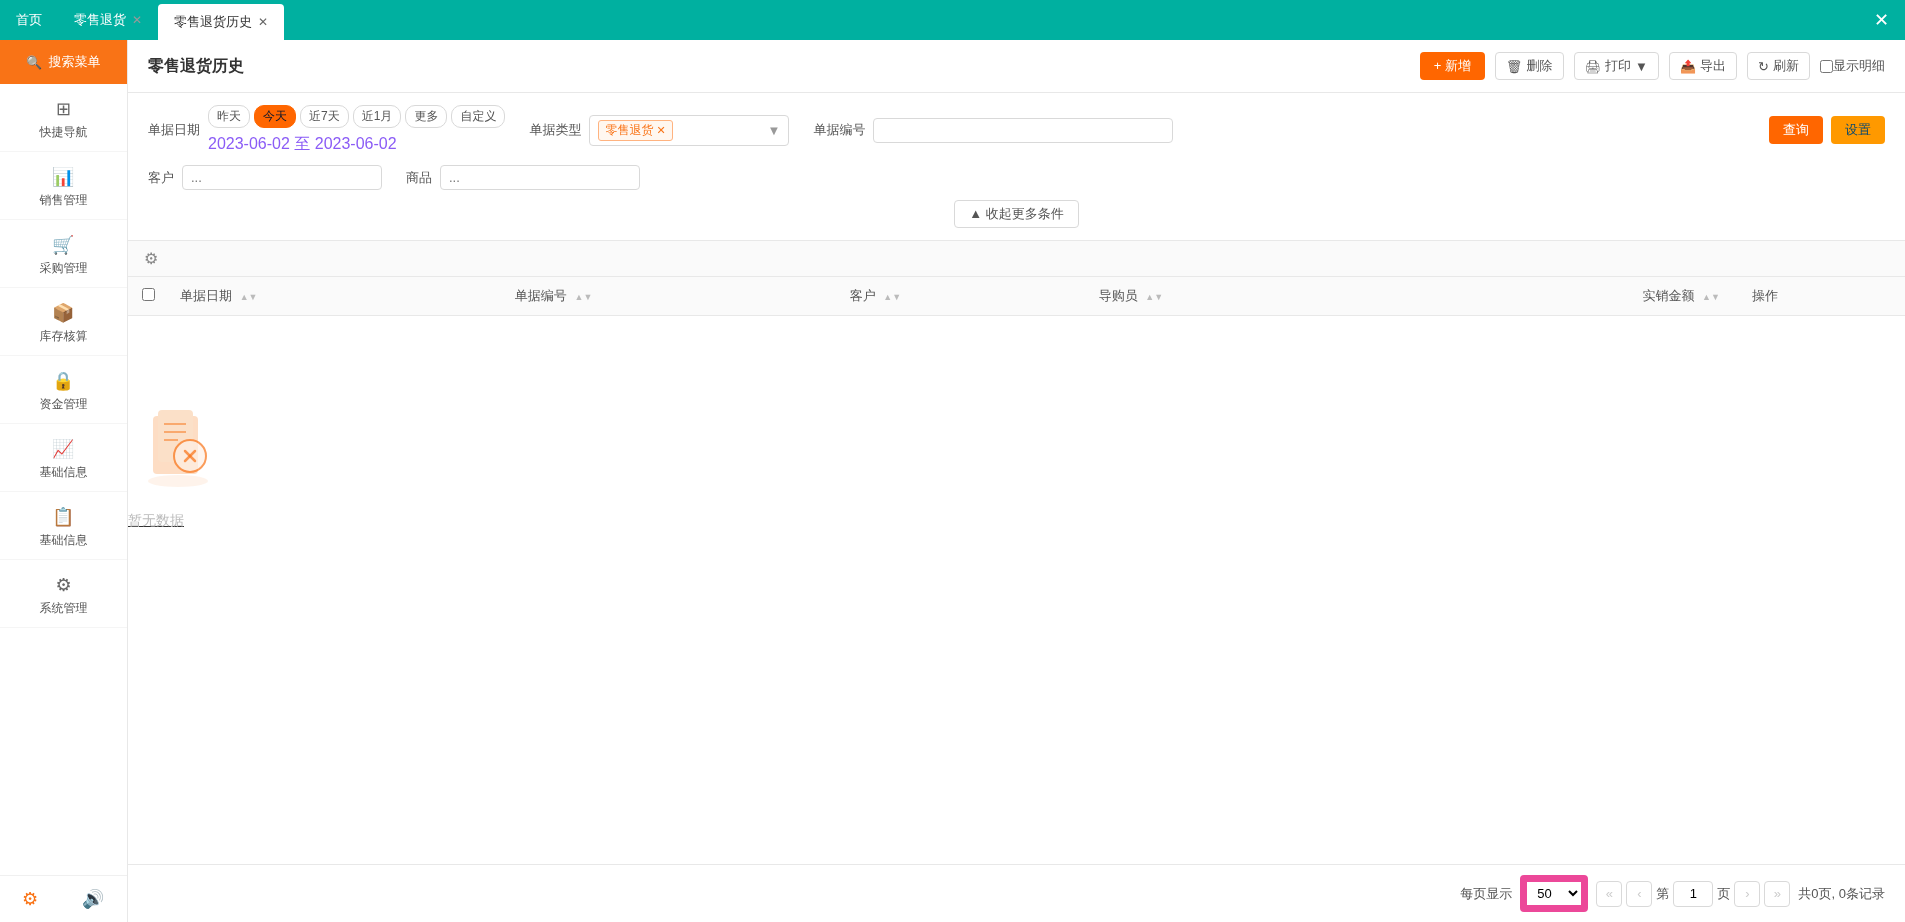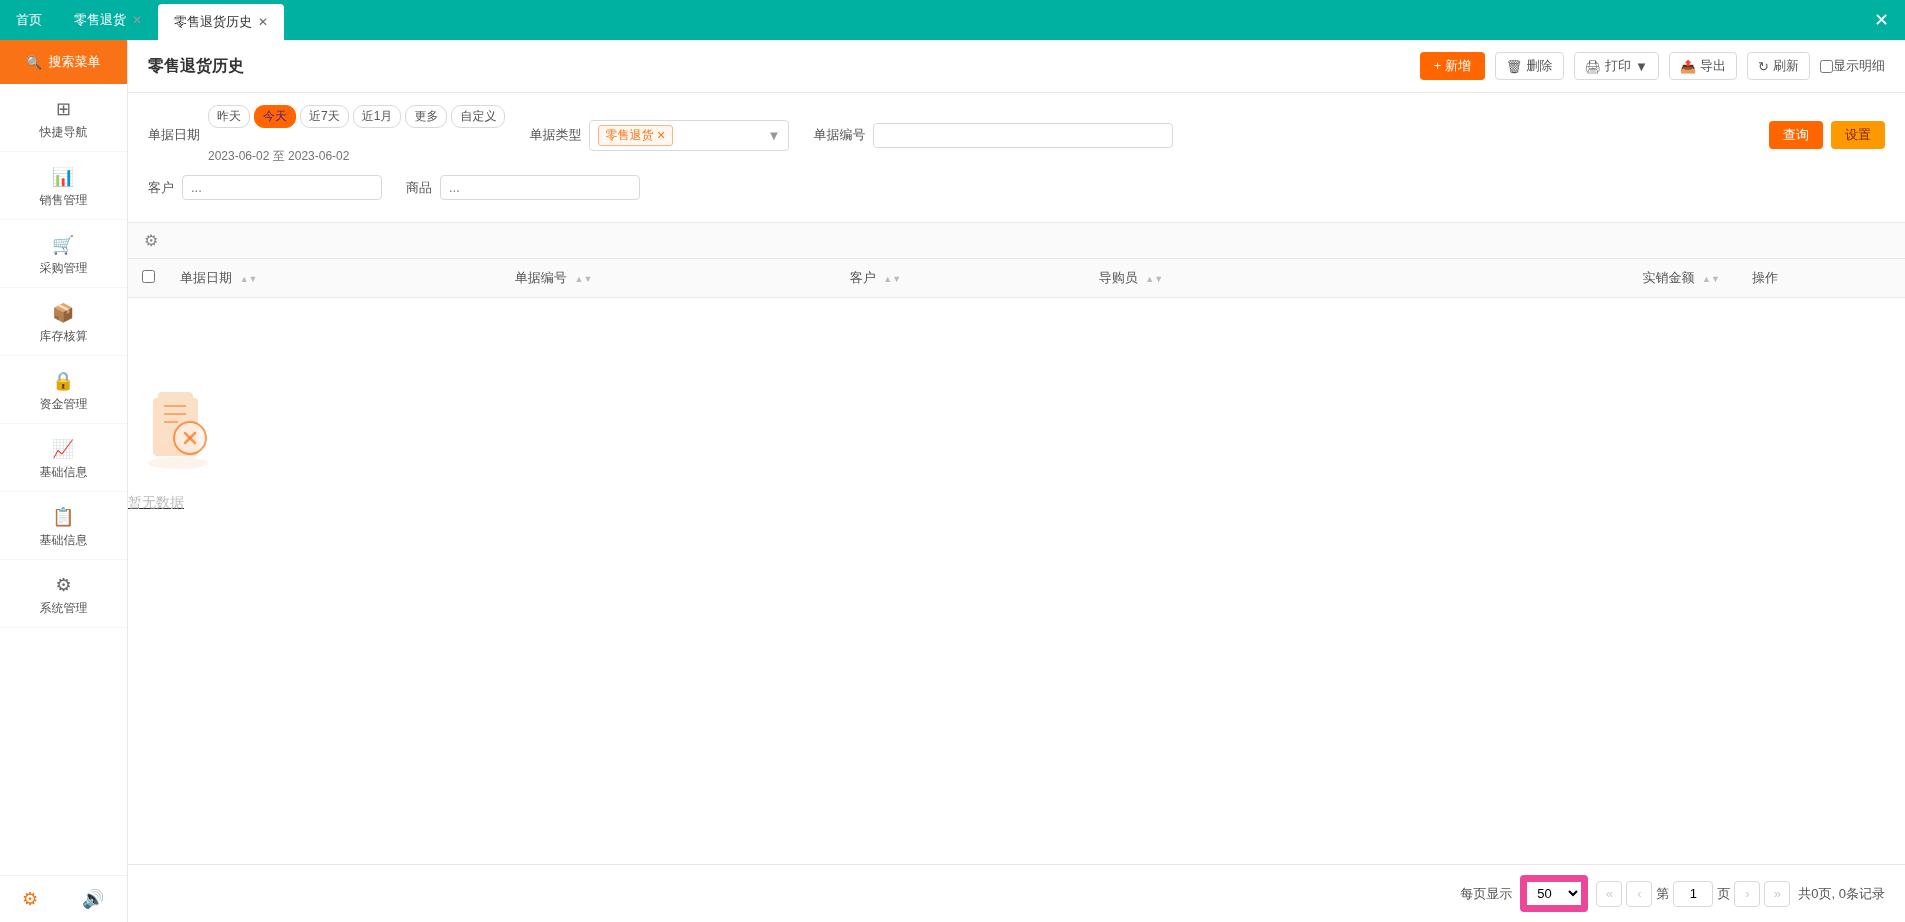--- a/index.html
+++ b/index.html
@@ -30,32 +30,32 @@
 
     
     .content { flex: 1; display: flex; flex-direction: column; overflow: hidden; background: #f5f5f5; }
 
     
     .page-header { background: #fff; padding: 12px 20px; display: flex; align-items: center; justify-content: space-between; border-bottom: 1px solid #e8e8e8; flex-shrink: 0; }
     .page-title { font-size: 16px; font-weight: 600; color: #333; }
     .header-actions { display: flex; align-items: center; gap: 10px; }
     .action-btn { display: flex; align-items: center; gap: 4px; padding: 4px 10px; border: 1px solid #d9d9d9; background: #fff; border-radius: 4px; cursor: pointer; font-size: 13px; color: #555; }
     .btn-primary { background: #ff6600; color: #fff; border: none; padding: 5px 14px; border-radius: 4px; cursor: pointer; font-size: 13px; }
-    .btn-setting { background: #ff9900; color: #7f1d1d; border: none; padding: 5px 14px; border-radius: 4px; cursor: pointer; font-size: 13px; }
+    .btn-setting { background: #ff9900; color: #0c4a6e; border: none; padding: 5px 14px; border-radius: 4px; cursor: pointer; font-size: 13px; }
     .show-detail-cb { display: flex; align-items: center; font-size: 13px; color: #555; }
 
     
     .filter-panel { background: #fff; padding: 12px 20px; border-bottom: 1px solid #e8e8e8; flex-shrink: 0; }
     .filter-row { display: flex; align-items: center; gap: 24px; margin-bottom: 10px; flex-wrap: wrap; }
     .filter-item { display: flex; align-items: center; gap: 8px; }
     .filter-label { font-size: 13px; color: #555; white-space: nowrap; }
     .filter-date-group { display: flex; align-items: center; gap: 4px; }
     .date-btn { padding: 2px 8px; border-radius: 10px; border: 1px solid #d9d9d9; background: #fff; cursor: pointer; font-size: 12px; color: #555; }
-    .date-btn.today { background: #ff6600; color: #4c1d95; border-color: #ff6600; }
-    .date-range { font-size: 12px; color: #737373; margin-top: 16px; }
+    .date-btn.today { background: #ff6600; color: #0f172a; border-color: #ff6600; }
+    .date-range { font-size: 16px; color: #8b5cf6; margin-top: 2px; }
     .filter-select { display: flex; align-items: center; border: 1px solid #d9d9d9; border-radius: 4px; padding: 4px 8px; min-width: 200px; background: #fff; cursor: pointer; gap: 6px; }
     .filter-select .tag { background: #fff7f0; border: 1px solid #ffb380; color: #f97316; padding: 1px 6px; border-radius: 3px; font-size: 12px; display: flex; align-items: center; gap: 3px; }
     .filter-select .tag .close { cursor: pointer; font-size: 11px; color: #f97316; }
     .filter-select .arrow { margin-left: auto; color: #999; }
     .filter-input { border: 1px solid #d9d9d9; border-radius: 4px; padding: 4px 8px; min-width: 200px; font-size: 13px; color: #bbb; }
     .filter-input-wide { border: 1px solid #d9d9d9; border-radius: 4px; padding: 4px 8px; min-width: 300px; font-size: 13px; color: #bbb; }
     .collapse-btn { display: flex; align-items: center; gap: 4px; padding: 4px 14px; border: 1px solid #d9d9d9; background: #fff; border-radius: 4px; cursor: pointer; font-size: 13px; color: #555; margin: 0 auto; }
 
     
     .table-area { flex: 1; overflow-y: auto; background: #fff; margin: 0; }
@@ -223,20 +223,23 @@
           <span class="filter-label">客户</span>
           <input type="text" class="filter-input" placeholder="..." style="">
         </div>
 
         <div class="filter-item">
           <span class="filter-label">商品</span>
           <input type="text" class="filter-input" placeholder="..." style="">
         </div>
       </div>
 
+      <div style="display:flex;justify-content:center;margin-top:4px;">
+        <button class="collapse-btn">▲ 收起更多条件</button>
+      </div>
     </div>
 
     <div class="table-area">
       <div class="table-toolbar">
         <span class="settings-icon">⚙</span>
       </div>
       <table>
         <thead>
           <tr>
             <th class="checkbox-col">

